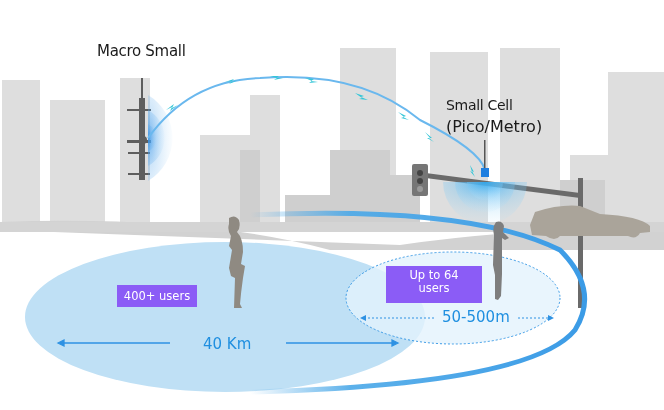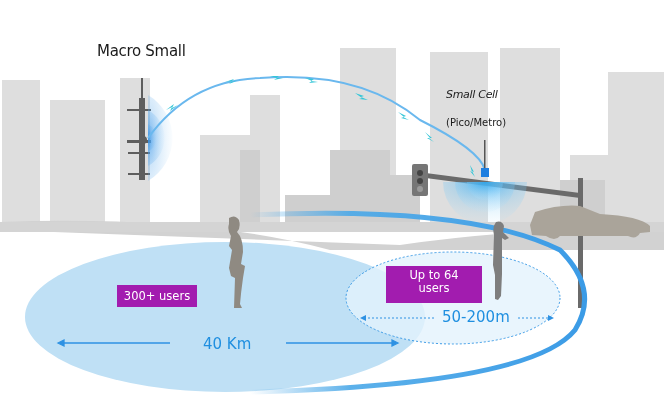--- a/index.html
+++ b/index.html
@@ -1,22 +1,22 @@
 <!DOCTYPE html>
 <html><head>
   <meta charset="utf-8">
   <style>
     html,body{margin:0;padding:0;background:#fff;}
     body{width:664px;height:410px;overflow:hidden;position:relative;font-family:"DejaVu Sans","Liberation Sans",sans-serif;}
     #scene{position:absolute;left:0;top:0;width:664px;height:410px;}
     .label{position:absolute;color:#1a1a1a;white-space:nowrap;}
     .macro-label{left:97px;top:42px;font-size:15px;letter-spacing:-0.3px;}
-    .small-label{left:446px;top:88px;font-size:11px;letter-spacing:-0.3px;font-style:italic;}
-    .small-sub{left:446px;top:117px;font-size:10px;}
-    .badge{position:absolute;background:#a21caf;color:#fff;text-align:center;font-size:11.5px;line-height:13px;}
+    .small-label{left:446px;top:97px;font-size:14px;letter-spacing:-0.3px;}
+    .small-sub{left:446px;top:117px;font-size:16px;}
+    .badge{position:absolute;background:#8b5cf6;color:#fff;text-align:center;font-size:11.5px;line-height:13px;}
     .badge-200{left:117px;top:285px;width:80px;height:22px;line-height:22px;}
     .badge-64{left:386px;top:266px;width:96px;height:37px;padding-top:3px;box-sizing:border-box;}
     .dist{position:absolute;color:#1f8fe0;font-size:15px;white-space:nowrap;}
     .dist-30{left:203px;top:335px;}
     .dist-50{left:442px;top:308px;}
   </style>
 </head>
 <body>
 
 <div id="scene">
@@ -126,21 +126,21 @@
     <path d="M554 318 l-6 -3 l0 6 z" fill="#2e92e3"></path>
 
     <path d="M229 218 q6 -4 10 2 q2 8 -2 12 q6 6 6 20 l-2 12 l4 2 l-2 12 q-2 14 -3 26 l2 4 l-8 0 l1 -30 l-4 -2 l-2 -8 l3 -18 l-3 -4 l2 -10 q-4 -6 -2 -12 z" fill="#8f8a82"></path>
     <path d="M496 222 q6 -2 8 4 l-1 6 l6 6 l-4 2 l-3 -2 l0 36 l-1 22 l-3 4 l-3 -1 l0 -24 l-2 -10 l1 -30 q-2 -8 2 -13 z" fill="#7e7e7e"></path>
   </svg>
 
   <span class="label macro-label">Macro Small</span>
   <span class="label small-label">Small Cell</span>
   <span class="label small-sub">(Pico/Metro)</span>
 
-  <div class="badge badge-200">300+ users</div>
+  <div class="badge badge-200">400+ users</div>
   <div class="badge badge-64">
     <div>Up to 64</div>
     <div>users</div>
   </div>
 
   <span class="dist dist-30">40 Km</span>
-  <span class="dist dist-50">50-200m</span>
+  <span class="dist dist-50">50-500m</span>
 </div>
 
 </body></html>

